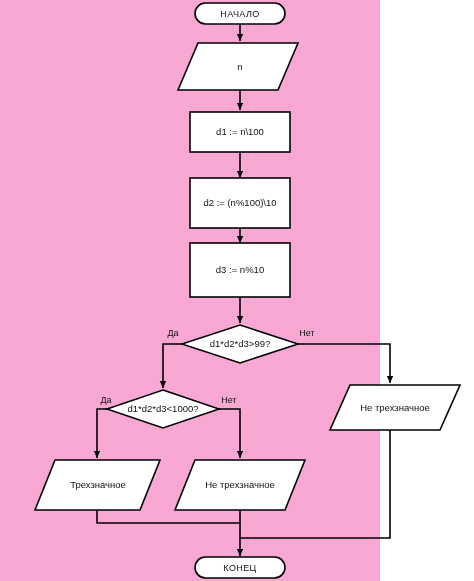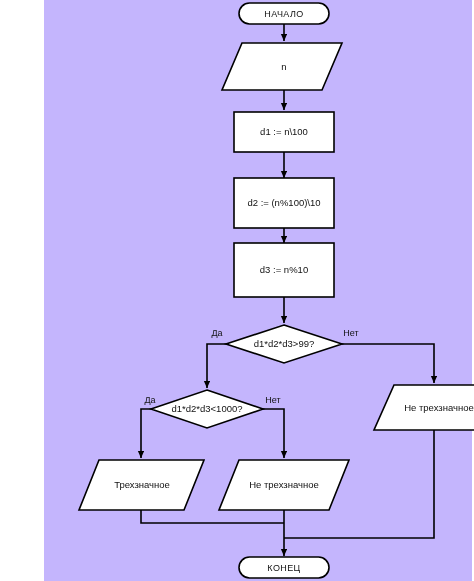--- a/index.html
+++ b/index.html
@@ -1,21 +1,21 @@
 <!DOCTYPE html>
 <html><head>
 <meta charset="utf-8">
 <style>
   html,body{margin:0;padding:0;background:#ffffff;}
   body{
     width:474px;height:581px;
     font-family:"Liberation Sans","DejaVu Sans",sans-serif;
     overflow:hidden;
   }
-  #flowchart-root{position:relative;width:428px;height:581px;background:#c4b5fd;margin-left:44px;}
+  #flowchart-root{position:relative;width:380px;height:581px;background:#f9a8d4;}
   svg{position:absolute;top:0;left:0;width:474px;height:581px;}
   .shape{fill:#ffffff;stroke:#000000;stroke-width:1.6;}
   .conn{stroke:#000000;stroke-width:1.6;fill:none;}
   .lbl{font-family:"Liberation Sans","DejaVu Sans",sans-serif;fill:#111111;}
   .node-text{font-size:9.5px;text-anchor:middle;dominant-baseline:middle;}
   .term-text{font-size:9px;text-anchor:middle;dominant-baseline:middle;letter-spacing:.4px;}
   .branch-text{font-size:9px;text-anchor:middle;dominant-baseline:middle;}
 </style>
 </head>
 <body>

